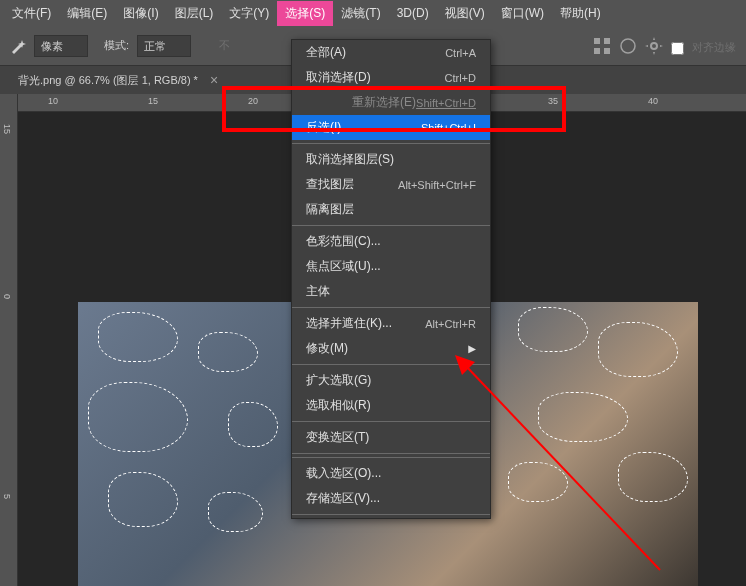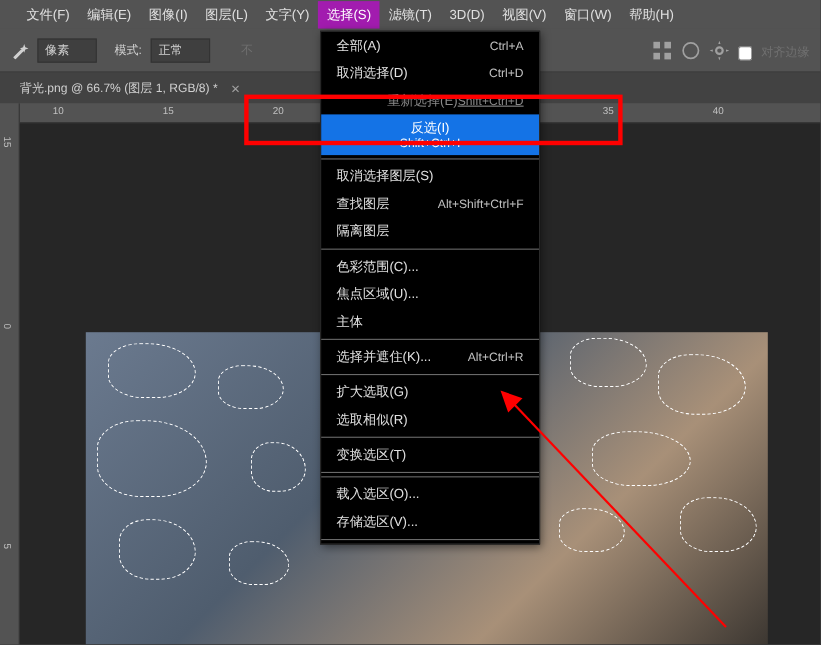--- a/index.html
+++ b/index.html
@@ -1,20 +1,20 @@
 <!DOCTYPE html>
 <html><head>
 <meta charset="utf-8">
 <style>
 * { margin: 0; padding: 0; box-sizing: border-box; font-family: "Microsoft YaHei", sans-serif; }
 body { background: #535353; width: 746px; height: 586px; overflow: hidden; position: relative; }
 
-.menubar { background: #535353; height: 26px; display: flex; align-items: center; padding: 0 16px; }
+.menubar { background: #535353; height: 26px; display: flex; align-items: center; padding: 0 4px; }
 .menu-item { color: #e0e0e0; font-size: 12px; padding: 4px 8px; cursor: pointer; }
-.menu-item.active { background: #a21caf; color: #fff; }
+.menu-item.active { background: #ec4899; color: #fff; }
 
 .toolbar { background: #535353; height: 40px; display: flex; align-items: center; padding: 0 10px; gap: 8px; border-bottom: 1px solid #333; }
 .tool-icon { width: 16px; height: 16px; color: #d0d0d0; }
 .tool-select { background: #3f3f3f; color: #d0d0d0; border: 1px solid #333; font-size: 11px; padding: 2px 24px 2px 6px; height: 22px; appearance: none; }
 .tool-label { color: #d0d0d0; font-size: 11px; margin-left: 8px; }
 .toolbar-right { margin-left: auto; display: flex; gap: 8px; align-items: flex-end; }
 .toolbar-icon { width: 18px; height: 18px; color: #a0a0a0; }
 .faded-text { color: #707070; font-size: 11px; }
 
 .tab-bar { background: #424242; height: 28px; display: flex; align-items: center; padding: 0 10px; }
@@ -23,23 +23,23 @@
 
 .ruler-h { background: #535353; height: 18px; position: relative; border-bottom: 1px solid #333; margin-left: 18px; }
 .ruler-v { background: #535353; width: 18px; position: absolute; top: 94px; bottom: 0; left: 0; border-right: 1px solid #333; }
 .ruler-h .tick { position: absolute; top: 2px; font-size: 9px; color: #c0c0c0; }
 .ruler-v .tick { position: absolute; left: 2px; font-size: 9px; color: #c0c0c0; writing-mode: vertical-lr; }
 
 .canvas-area { position: absolute; left: 18px; top: 112px; right: 0; bottom: 0; background: #262626; overflow: hidden; }
 .canvas-image { position: absolute; left: 60px; top: 190px; width: 620px; height: 290px; background: linear-gradient(135deg, #6b7a8f 0%, #4f5d6e 40%, #a89078 70%, #3a3530 100%); }
 .marching-ants { position: absolute; border: 1px dashed #fff; border-radius: 40% 60% 50% 45%; }
 
-.dropdown { position: absolute; left: 291px; top: 28px; width: 200px; background: #000000; border: 1px solid #2a2a2a; box-shadow: 2px 2px 8px rgba(0,0,0,0.5); z-index: 100; }
+.dropdown { position: absolute; left: 291px; top: 39px; width: 200px; background: #404040; border: 1px solid #2a2a2a; box-shadow: 2px 2px 8px rgba(0,0,0,0.5); z-index: 100; }
 .dd-item { display: flex; justify-content: space-between; align-items: center; padding: 4px 14px; color: #e0e0e0; font-size: 12px; cursor: pointer; }
-.dd-item.highlighted { background: #1473e6; color: #fff; flex-direction: column; }
+.dd-item.highlighted { background: #1473e6; color: #fff; }
 .dd-item.disabled { color: #8a8a8a; justify-content: flex-end; }
 .dd-sep { height: 1px; background: #6a6a6a; margin: 3px 0; }
 .dd-shortcut { color: #c0c0c0; font-size: 11px; }
 .dd-item.highlighted .dd-shortcut { color: #fff; }
 .dd-item.disabled .dd-shortcut { color: #8a8a8a; text-decoration: underline; }
 .dd-sub { font-size: 10px; }
 
 .red-box { position: absolute; left: 222px; top: 86px; width: 344px; height: 46px; border: 4px solid #ff0000; z-index: 200; pointer-events: none; }
 .arrow { position: absolute; z-index: 150; pointer-events: none; }
 </style>
@@ -161,20 +161,24 @@
       <span>焦点区域(U)...</span>
     </div>
   <div class="dd-item">
       <span>主体</span>
     </div>
   <div class="dd-sep"></div>
   <div class="dd-item">
       <span>选择并遮住(K)...</span>
       <span class="dd-shortcut">Alt+Ctrl+R</span>
     </div>
+  <div class="dd-item">
+      <span>修改(M)</span>
+      <span class="dd-sub">▶</span>
+    </div>
   <div class="dd-sep"></div>
   <div class="dd-item">
       <span>扩大选取(G)</span>
     </div>
   <div class="dd-item">
       <span>选取相似(R)</span>
     </div>
   <div class="dd-sep"></div>
   <div class="dd-item">
       <span>变换选区(T)</span>

